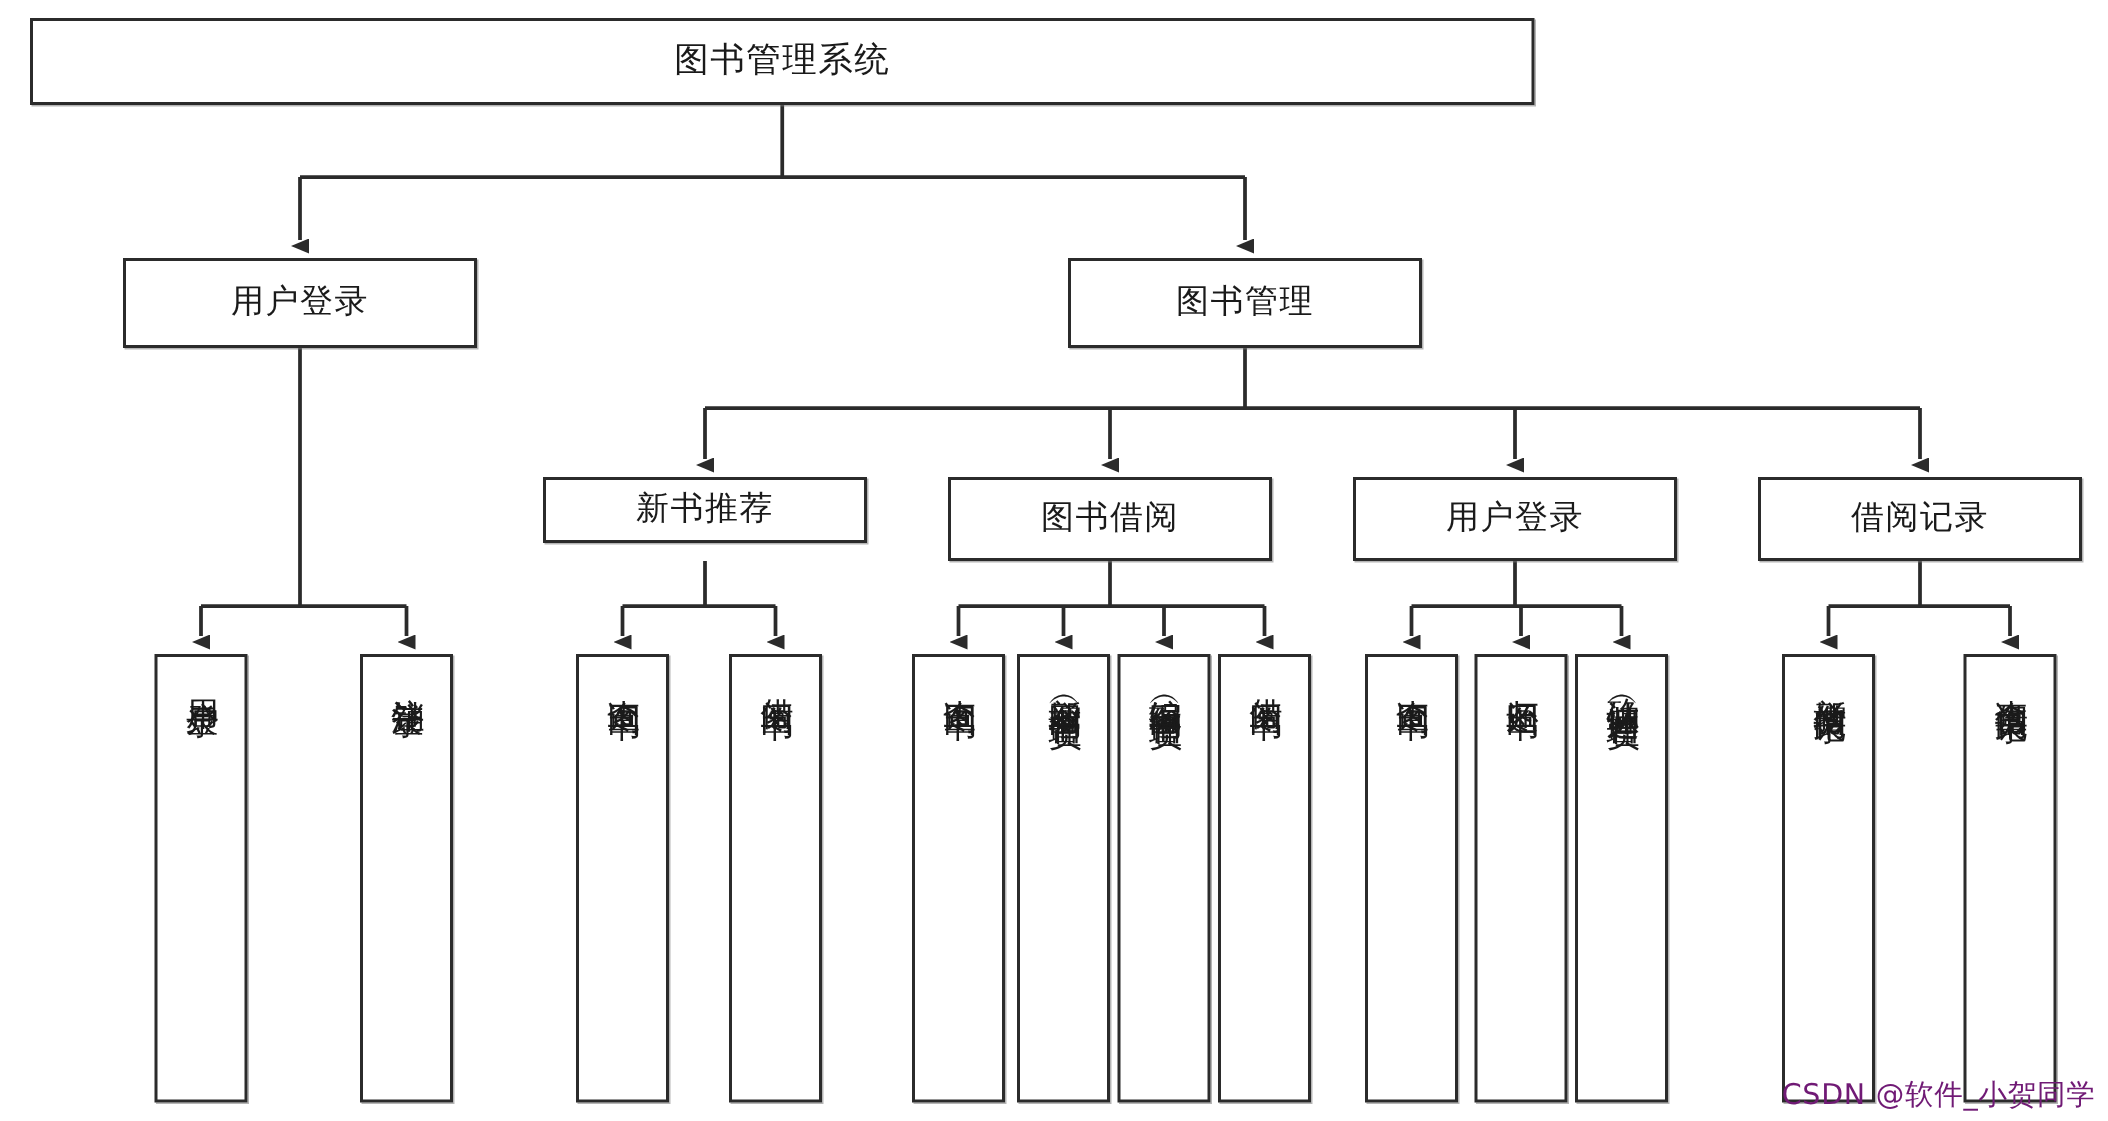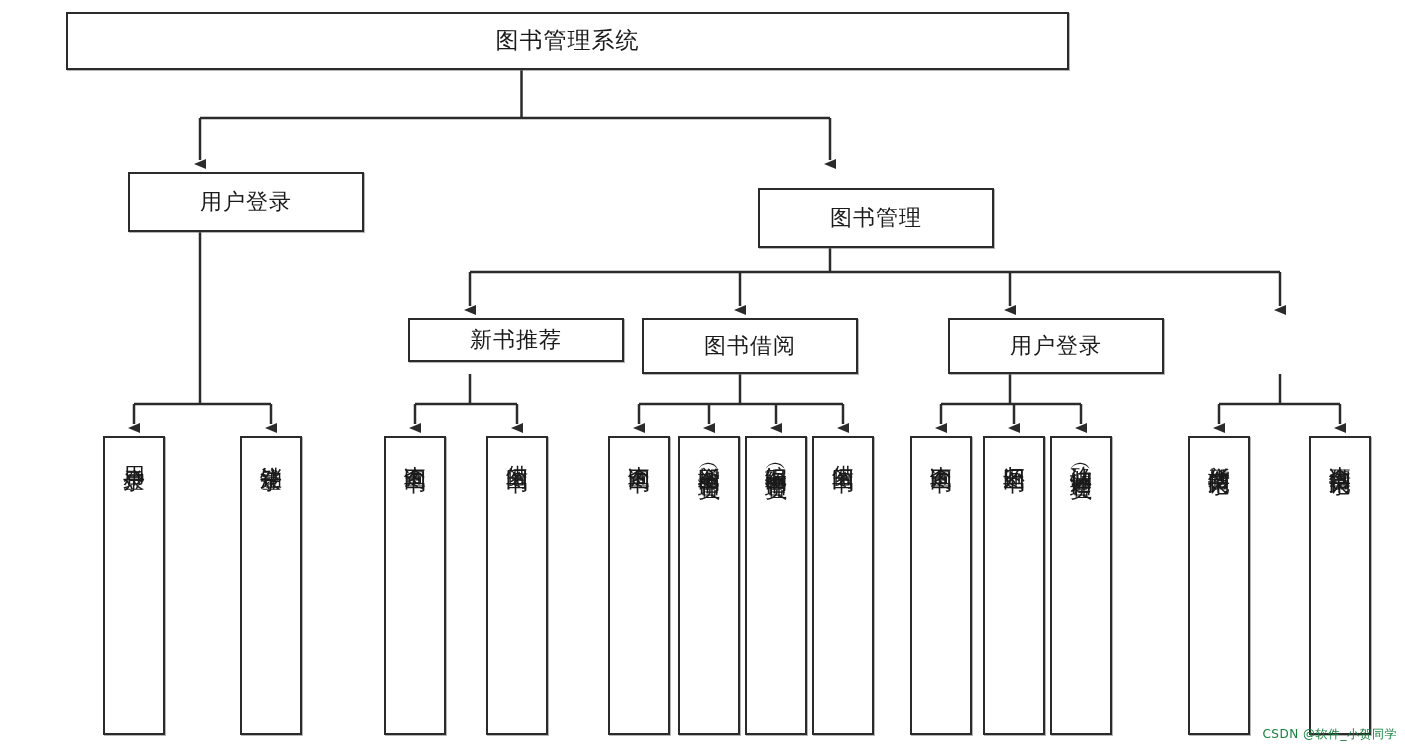--- a/index.html
+++ b/index.html
@@ -33,21 +33,20 @@
     display: flex;
     align-items: center;
     justify-content: center;
     color: #1a1a1a;
     box-shadow: 1px 1px 0 rgba(120,120,120,0.55);
   }
   .node.horiz {
     font-size: 22px;
     letter-spacing: 1px;
     line-height: 1.1;
-    margin-left: 46px;
   }
   .node.vert {
     padding-top: 10px;
     align-items: flex-start;
   }
   .node.vert .vtext {
     writing-mode: vertical-rl;
     text-orientation: upright;
     font-size: 22px;
     line-height: 1.18;
@@ -56,22 +55,22 @@
     max-height: 276px;
     text-align: left;
   }
   .node.root {
     font-size: 23px;
   }
   #watermark {
     position: absolute;
     right: 8px;
     bottom: 4px;
-    font-size: 12px;
-    color: #15803d;
+    font-size: 19px;
+    color: #701a75;
     letter-spacing: 0.5px;
     white-space: nowrap;
     font-family: "DejaVu Sans", "Liberation Sans", sans-serif;
   }
 </style>
 </head>
 <body>
 
 <div id="canvas">
 
@@ -127,33 +126,36 @@
     </g>
   </svg>
 
   <div class="node horiz root" style="left:20px; top:12px; width:1003px; height:58px;">
     <span>图书管理系统</span>
   </div>
 
   <div class="node horiz" style="left:82px; top:172px; width:236px; height:60px;">
     <span>用户登录</span>
   </div>
-  <div class="node horiz" style="left:712px; top:188px; width:236px; height:60px;">
+  <div class="node horiz" style="left:712px; top:172px; width:236px; height:60px;">
     <span>图书管理</span>
   </div>
 
   <div class="node horiz" style="left:362px; top:318px; width:216px; height:44px;">
     <span>新书推荐</span>
   </div>
-  <div class="node horiz" style="left:596px; top:318px; width:216px; height:56px;text-align:right;">
+  <div class="node horiz" style="left:632px; top:318px; width:216px; height:56px;text-align:right;">
     <span>图书借阅</span>
   </div>
   <div class="node horiz" style="left:902px; top:318px; width:216px; height:56px;">
     <span>用户登录</span>
   </div>
+  <div class="node horiz" style="left:1172px; top:318px; width:216px; height:56px;">
+    <span>借阅记录</span>
+  </div>
 
   <div class="node vert" style="left:103px; top:436px; width:62px; height:299px;">
     <span class="vtext">用户登录</span>
   </div>
   <div class="node vert" style="left:240px; top:436px; width:62px; height:299px;">
     <span class="vtext">注销登录</span>
   </div>
 
   <div class="node vert" style="left:384px; top:436px; width:62px; height:299px;">
     <span class="vtext">查询图书</span>

